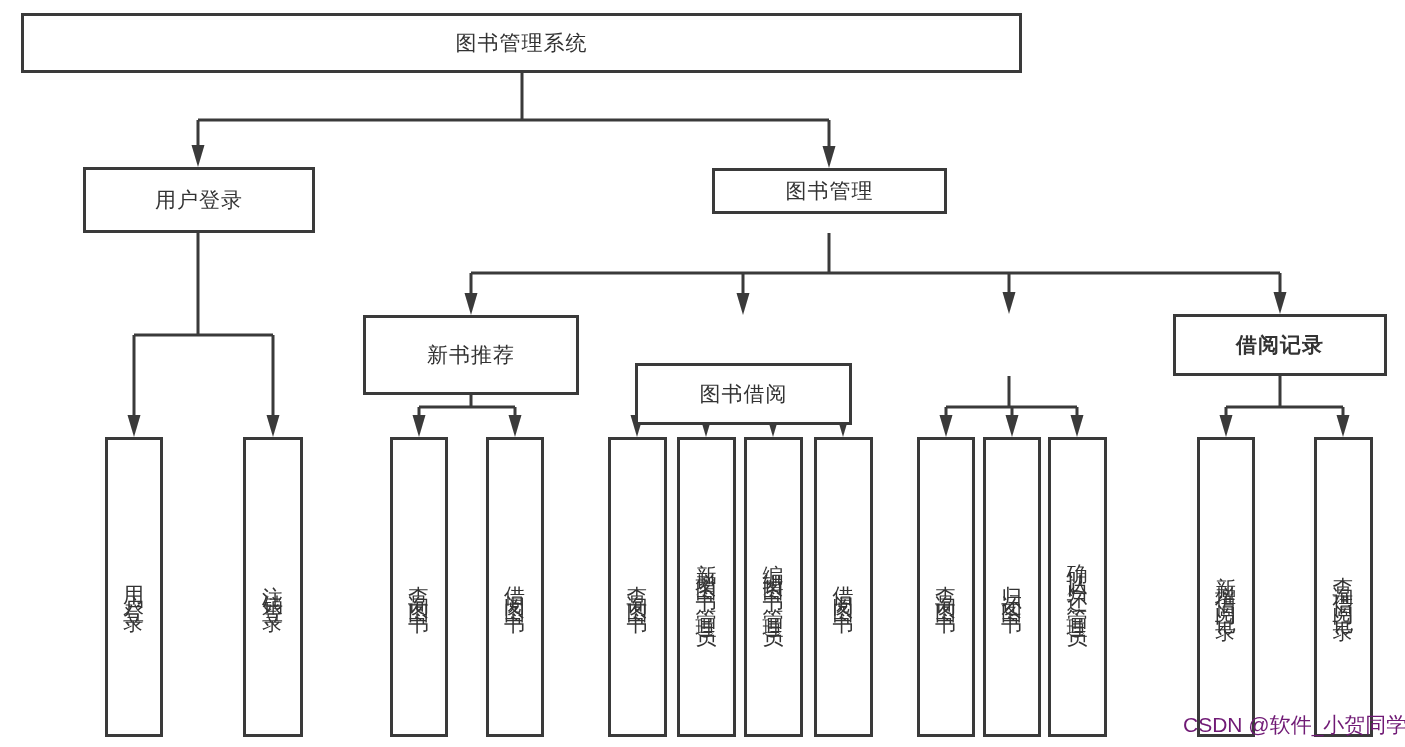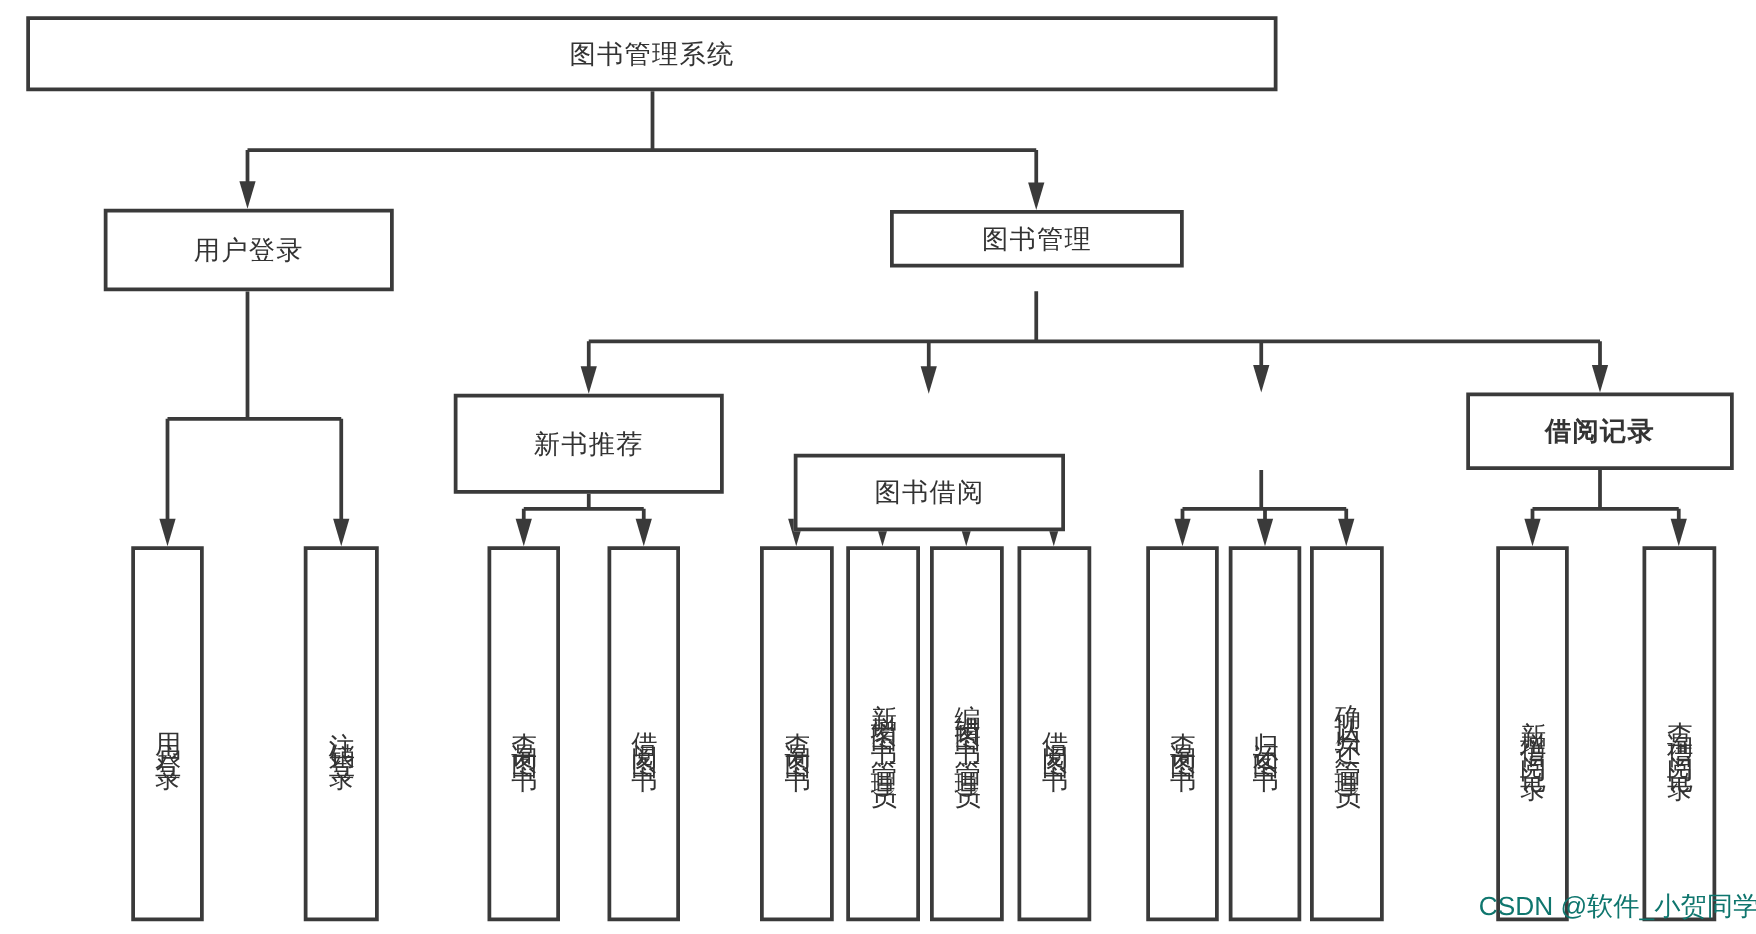--- a/index.html
+++ b/index.html
@@ -46,21 +46,21 @@
     line-height: 1;
     letter-spacing: 9px;
     white-space: nowrap;
   }
   .watermark {
     position: absolute;
     left: 1183px;
     top: 711px;
     width: 215px;
     font-size: 21px;
-    color: #0f766e;
+    color: #701a75;
     white-space: nowrap;
     text-align: right;
     z-index: 5;
   }
 </style>
 </head>
 <body>
 
 <div class="stage">
 

